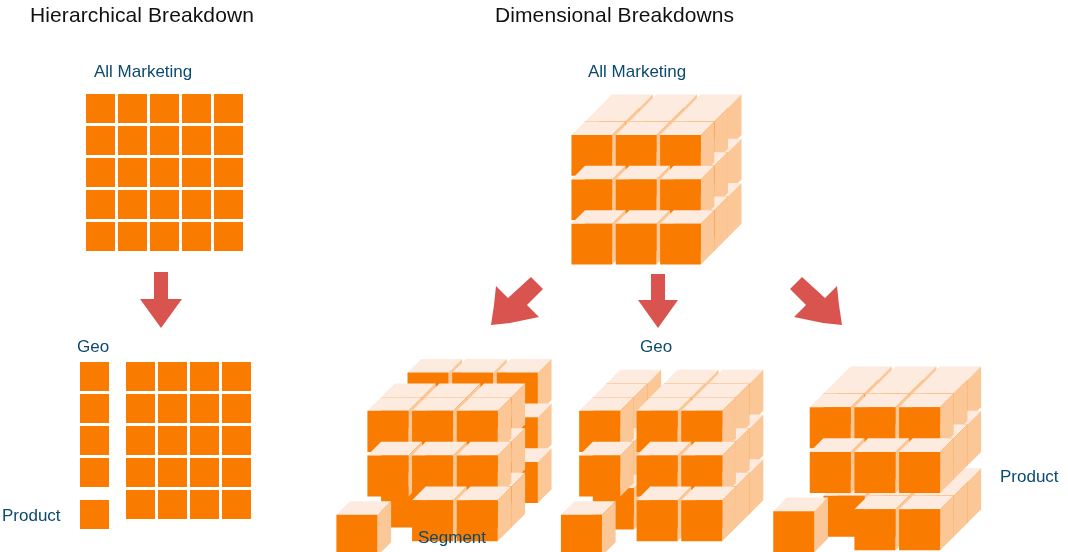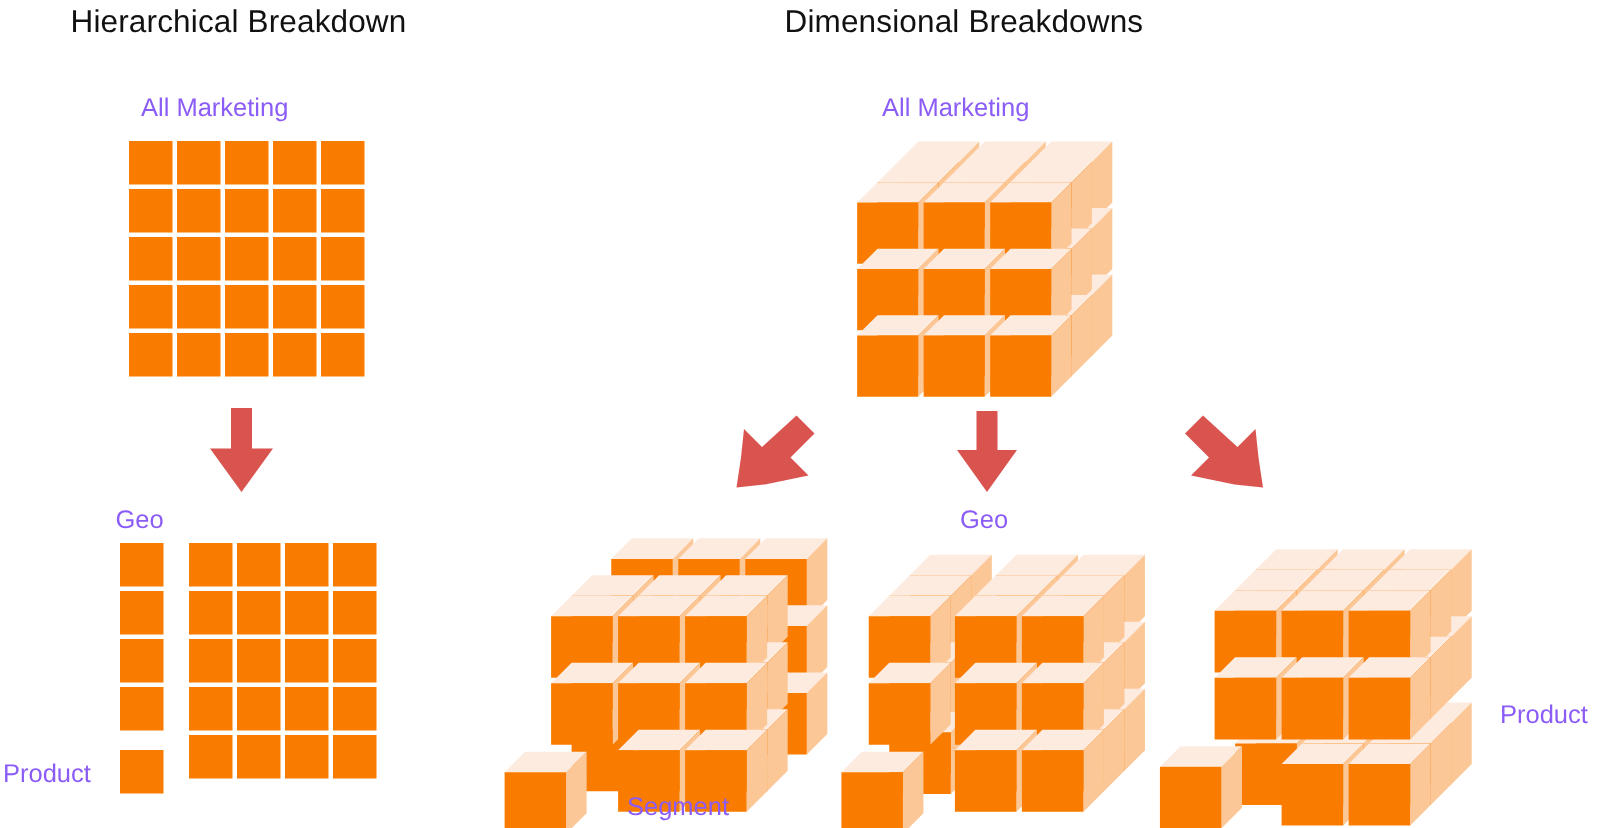--- a/index.html
+++ b/index.html
@@ -3,27 +3,27 @@
 <meta charset="utf-8">
 <style>
   html,body{margin:0;padding:0;}
   body{
     width:1068px;height:552px;background:#ffffff;overflow:hidden;
     font-family:"Liberation Sans","DejaVu Sans",sans-serif;
     position:relative;
   }
   .panel-title{
     position:absolute;color:#111111;font-size:21px;font-weight:400;
-    letter-spacing:0.1px;white-space:nowrap;margin-left:17px;
+    letter-spacing:0.1px;white-space:nowrap;
   }
   #title-hier{left:30px;top:3px;}
-  #title-dim{left:506px;top:3px;}
+  #title-dim{left:495px;top:3px;}
 
   .lbl{
-    position:absolute;color:#8b5cf6;font-size:17px;font-weight:400;
+    position:absolute;color:#0c4a6e;font-size:17px;font-weight:400;
     white-space:nowrap;
   }
   #lbl-all-left{left:94px;top:62px;}
   #lbl-all-right{left:588px;top:62px;}
   #lbl-geo-left{left:77px;top:337px;}
   #lbl-product-left{left:2px;top:506px;}
   #lbl-segment{left:418px;top:528px;text-align:right;}
   #lbl-geo-mid{left:640px;top:337px;}
   #lbl-product-right{left:1000px;top:467px;}
 

